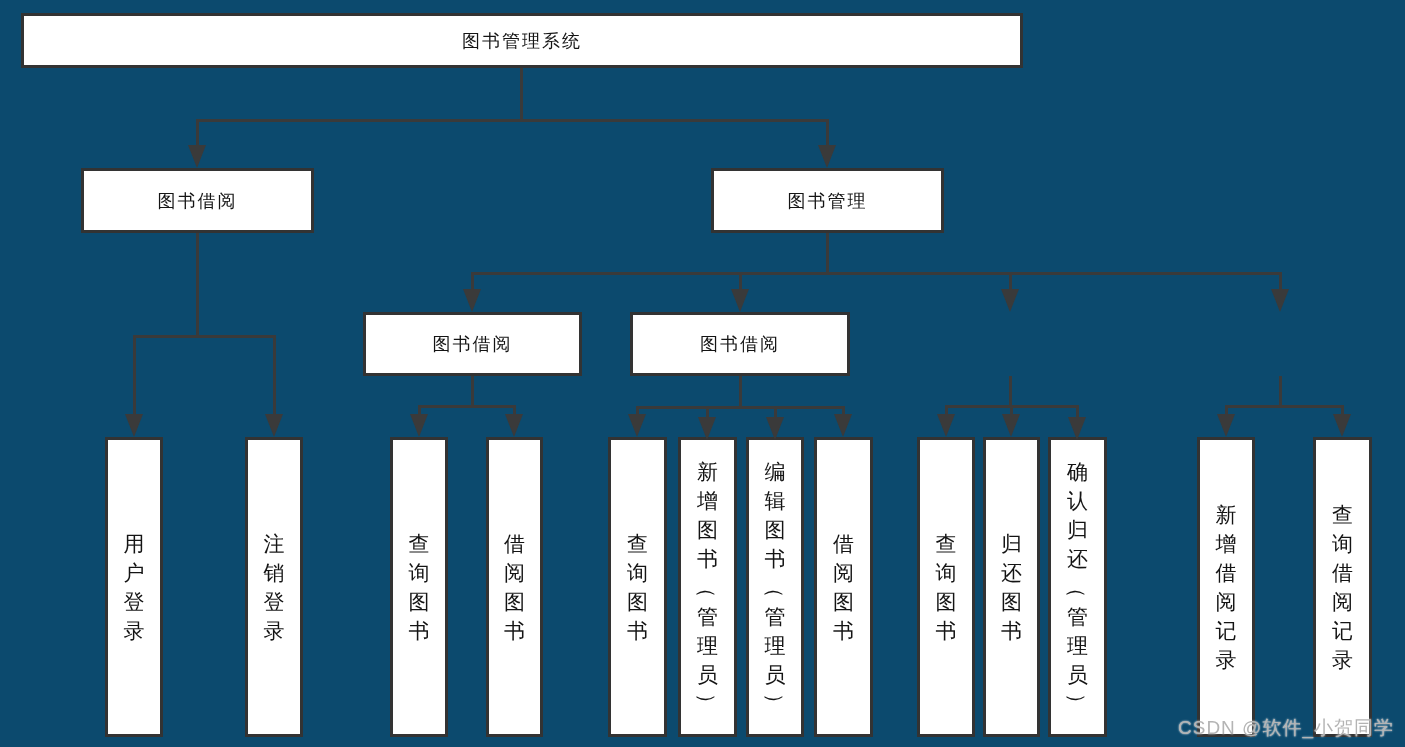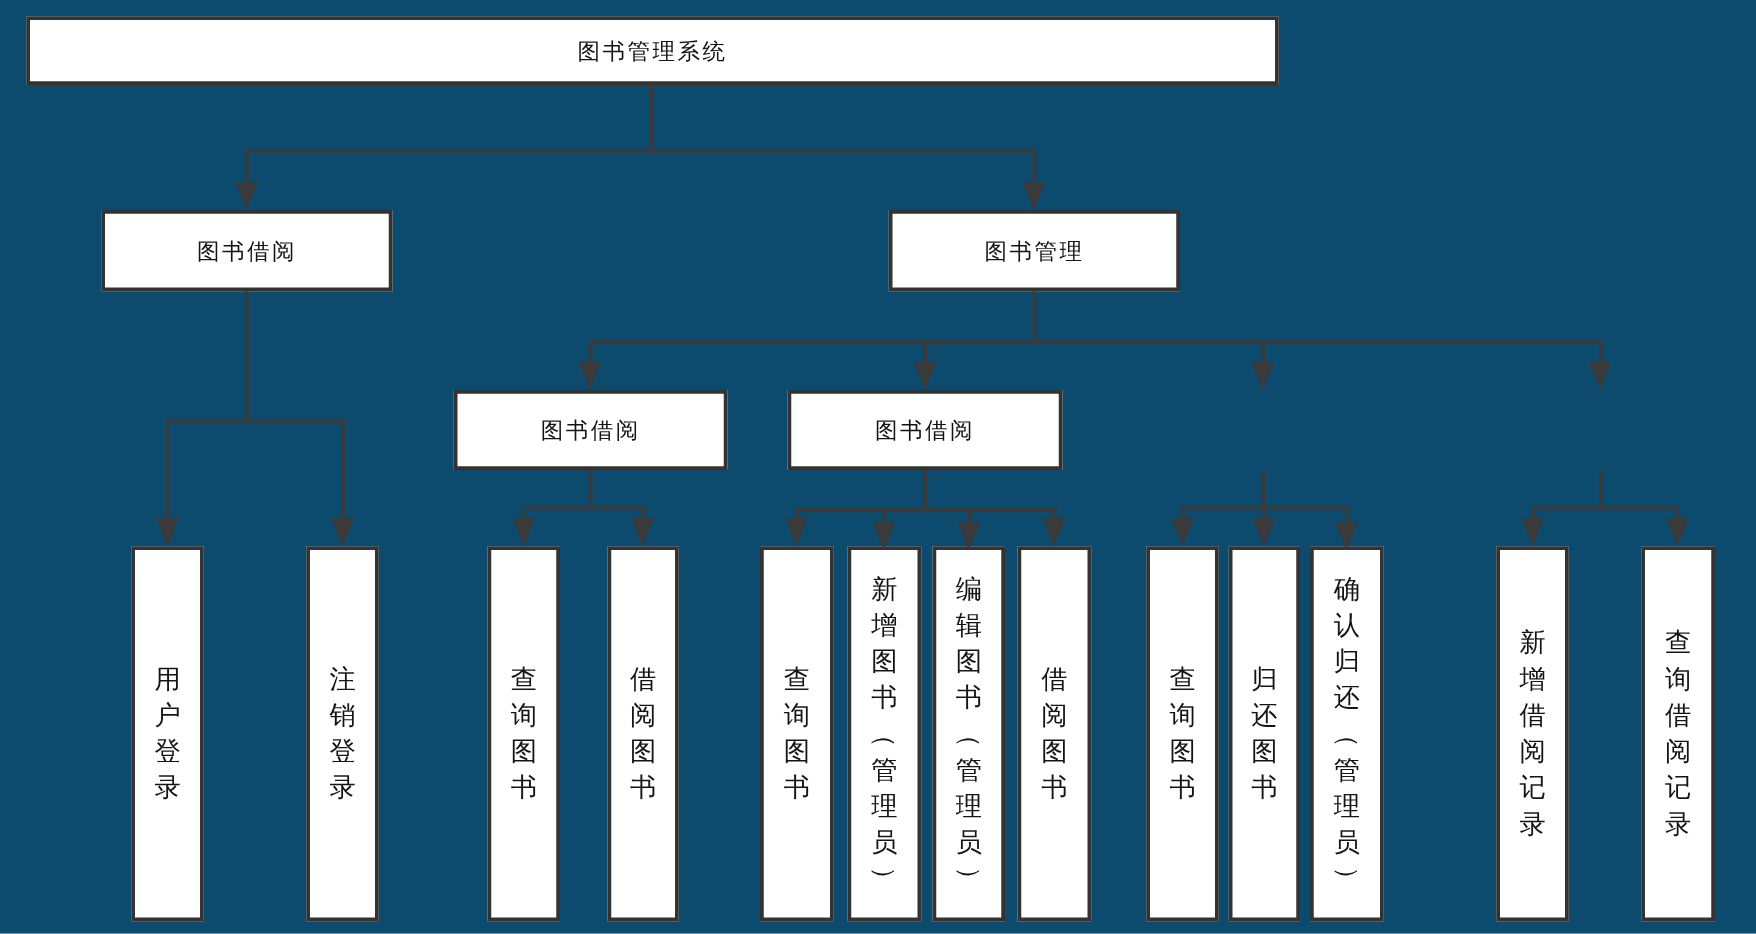--- a/index.html
+++ b/index.html
@@ -176,20 +176,21 @@
     <div class="vtext">
         <div class="vchar">查</div>
         <div class="vchar">询</div>
         <div class="vchar">借</div>
         <div class="vchar">阅</div>
         <div class="vchar">记</div>
         <div class="vchar">录</div>
       </div>
   </div>
 
+  <div class="watermark">CSDN @软件_小贺同学</div>
 <div class="vline" style="left: 519.5px; top: 68px; height: 52px;"></div>
     <div class="vline" style="left: 195.5px; top: 120px; height: 28px;"></div>
     <div class="arrow" style="left: 188px; top: 145px;"></div>
     <div class="vline" style="left: 825.5px; top: 120px; height: 28px;"></div>
     <div class="arrow" style="left: 818px; top: 145px;"></div>
     <div class="vline" style="left: 195.5px; top: 233px; height: 103px;"></div>
     <div class="vline" style="left: 132.5px; top: 336px; height: 81px;"></div>
     <div class="arrow" style="left: 125px; top: 414px;"></div>
     <div class="vline" style="left: 272.5px; top: 336px; height: 81px;"></div>
     <div class="arrow" style="left: 265px; top: 414px;"></div>

